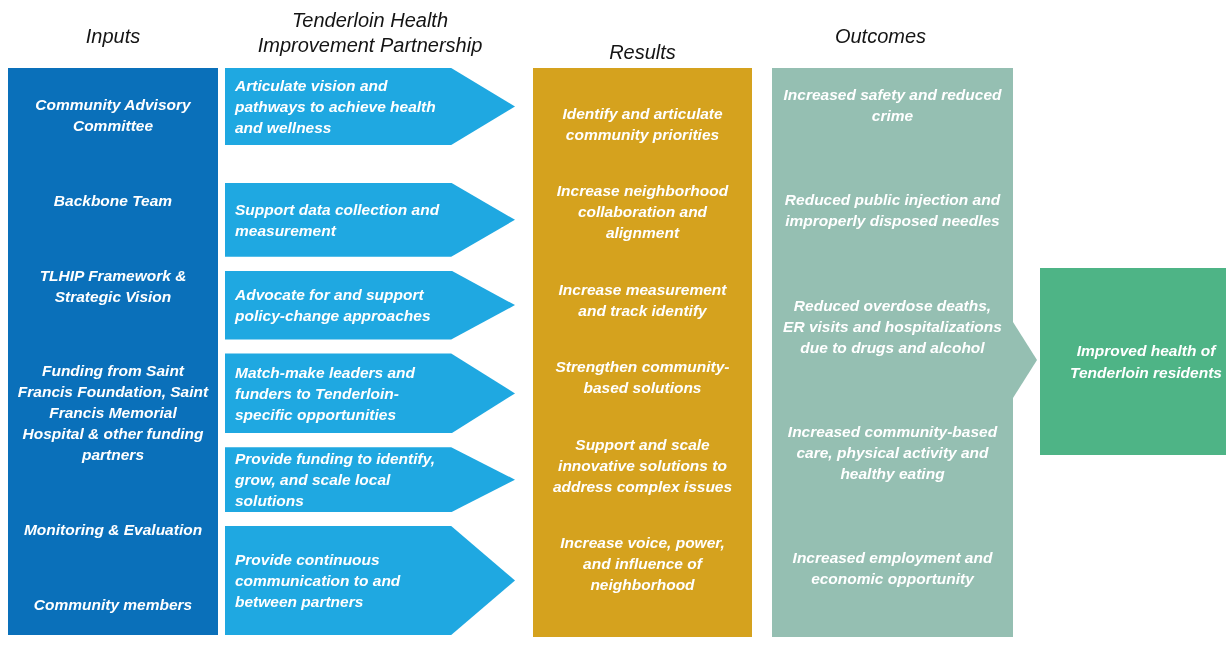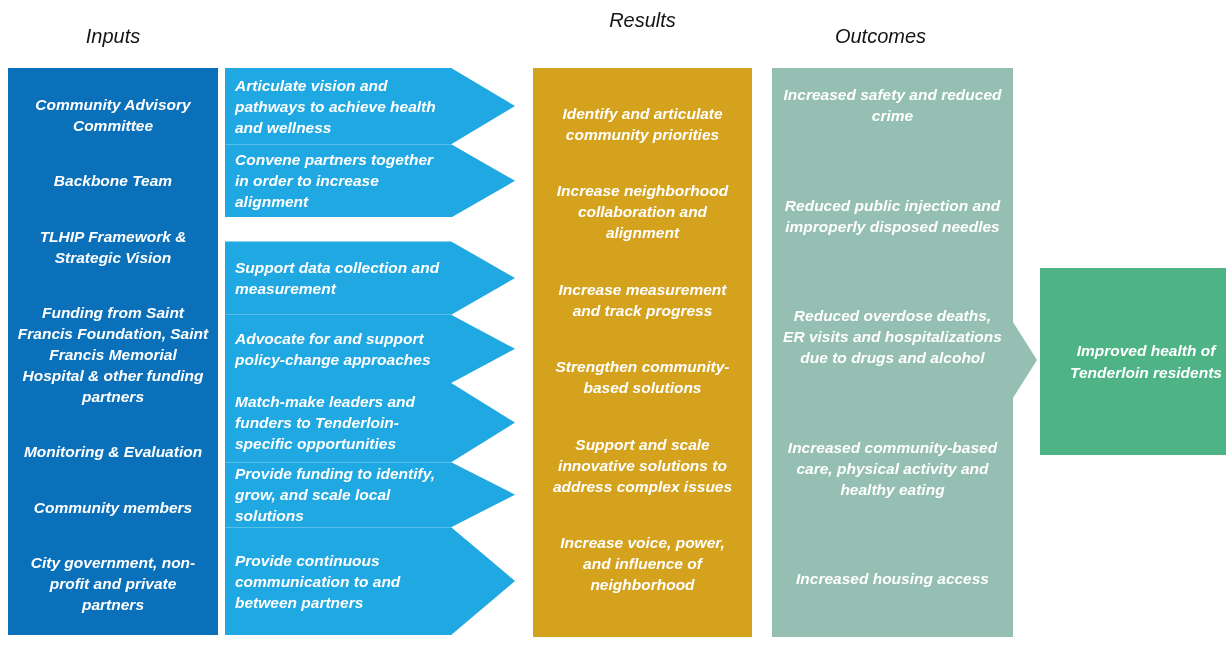--- a/index.html
+++ b/index.html
@@ -16,21 +16,21 @@
     position:relative;width:1226px;height:653px;background:#ffffff;overflow:hidden;
     font-family:"Liberation Sans",sans-serif;
     font-style:italic;
   }
   .col-header{
     position:absolute;text-align:center;color:var(--header-text);
     font-size:20px;font-weight:400;line-height:25px;
   }
   #h-inputs{left:8px;width:210px;top:24px;}
   #h-activities{left:240px;width:260px;top:8px;}
-  #h-results{left:533px;width:219px;top:8px;}
+  #h-results{left:533px;width:219px;top:40px;}
   #h-outcomes{left:760px;width:241px;top:24px;}
 
   .panel{
     position:absolute;box-sizing:border-box;display:flex;flex-direction:column;
     justify-content:space-between;color:var(--text-light);
     font-weight:700;font-size:15.5px;line-height:21px;text-align:center;
   }
   .inputs-box{left:8px;top:68px;width:210px;height:567px;background:var(--inputs-bg);padding:26px 9px 20px;}
   .results-box{left:533px;top:68px;width:219px;height:569px;background:var(--results-bg);padding:35px 12px 42px;}
   .outcomes-box{left:772px;top:68px;width:241px;height:569px;background:var(--outcomes-bg);padding:16px 10px 48px;}
@@ -65,39 +65,36 @@
     padding:12px 20px;color:var(--text-light);
     font-weight:700;font-size:15.5px;line-height:22px;text-align:center;
   }
 </style>
 </head>
 <body>
 
 <div class="diagram">
 
   <div class="col-header" id="h-inputs">Inputs</div>
+  <div class="col-header" id="h-activities">Tenderloin Health Improvement Partnership</div>
   <div class="col-header" id="h-results">Results</div>
   <div class="col-header" id="h-outcomes">Outcomes</div>
 
   <div class="panel inputs-box">
     <div>Community Advisory Committee</div>
     <div>Backbone Team</div>
     <div>TLHIP Framework &amp; Strategic Vision</div>
     <div>Funding from Saint Francis Foundation, Saint Francis Memorial Hospital &amp; other funding partners</div>
     <div>Monitoring &amp; Evaluation</div>
     <div>Community members</div>
-    <div>City government, non-profit and private partners</div>
   </div>
 
   <div class="arrows">
     <div class="arrow a1">
         <span>Articulate vision and pathways to achieve health and wellness</span>
-      </div>
-    <div class="arrow a2">
-        <span>Convene partners together in order to increase alignment</span>
       </div>
     <div class="arrow a3">
         <span>Support data collection and measurement</span>
       </div>
     <div class="arrow a5">
         <span>Advocate for and support policy-change approaches</span>
       </div>
     <div class="arrow a4">
         <span>Match-make leaders and funders to Tenderloin-specific opportunities</span>
       </div>
@@ -105,32 +102,32 @@
         <span>Provide funding to identify, grow, and scale local solutions</span>
       </div>
     <div class="arrow a7">
         <span>Provide continuous communication to and between partners</span>
       </div>
   </div>
 
   <div class="panel results-box">
     <div>Identify and articulate community priorities</div>
     <div>Increase neighborhood collaboration and alignment</div>
-    <div>Increase measurement and track progress</div>
+    <div>Increase measurement and track identify</div>
     <div>Strengthen community-based solutions</div>
     <div>Support and scale innovative solutions to address complex issues</div>
     <div>Increase voice, power, and influence of neighborhood</div>
   </div>
 
   <div class="panel outcomes-box">
     <div>Increased safety and reduced crime</div>
     <div>Reduced public injection and improperly disposed needles</div>
     <div>Reduced overdose deaths, ER visits and hospitalizations due to drugs and alcohol</div>
     <div>Increased community-based care, physical activity and healthy eating</div>
-    <div>Increased housing access</div>
+    <div>Increased employment and economic opportunity</div>
   </div>
 
   <div class="outcomes-tip"></div>
 
   <div class="impact-box">
     <span>Improved health of Tenderloin residents</span>
   </div>
 
 </div>
 

